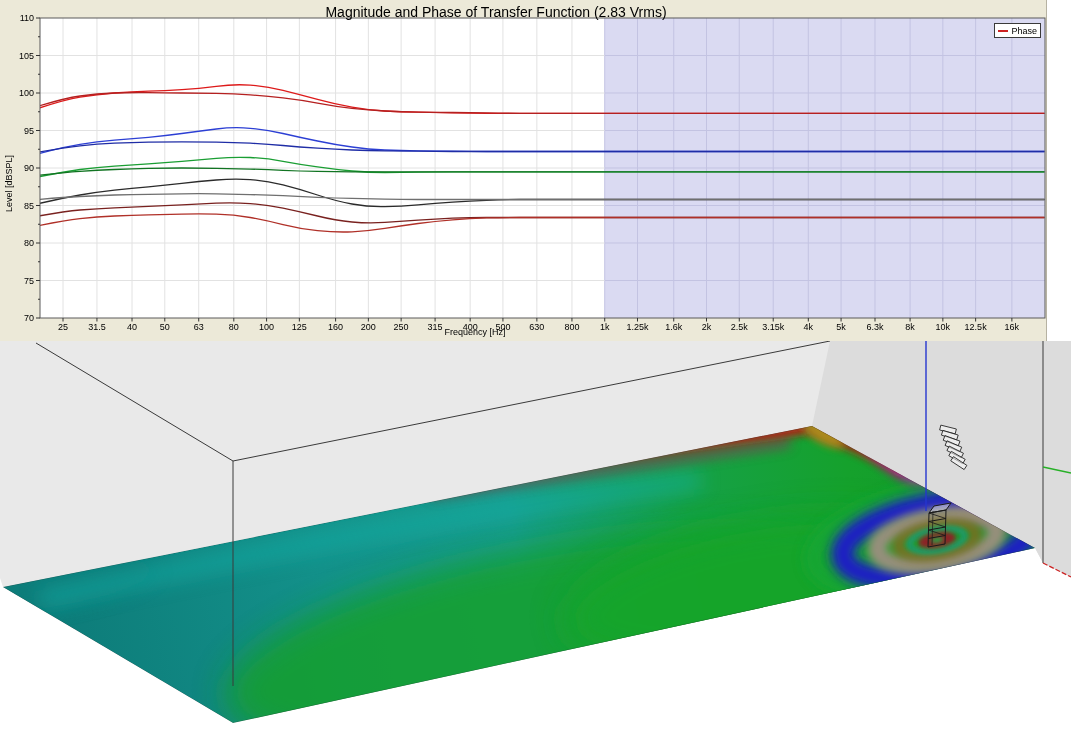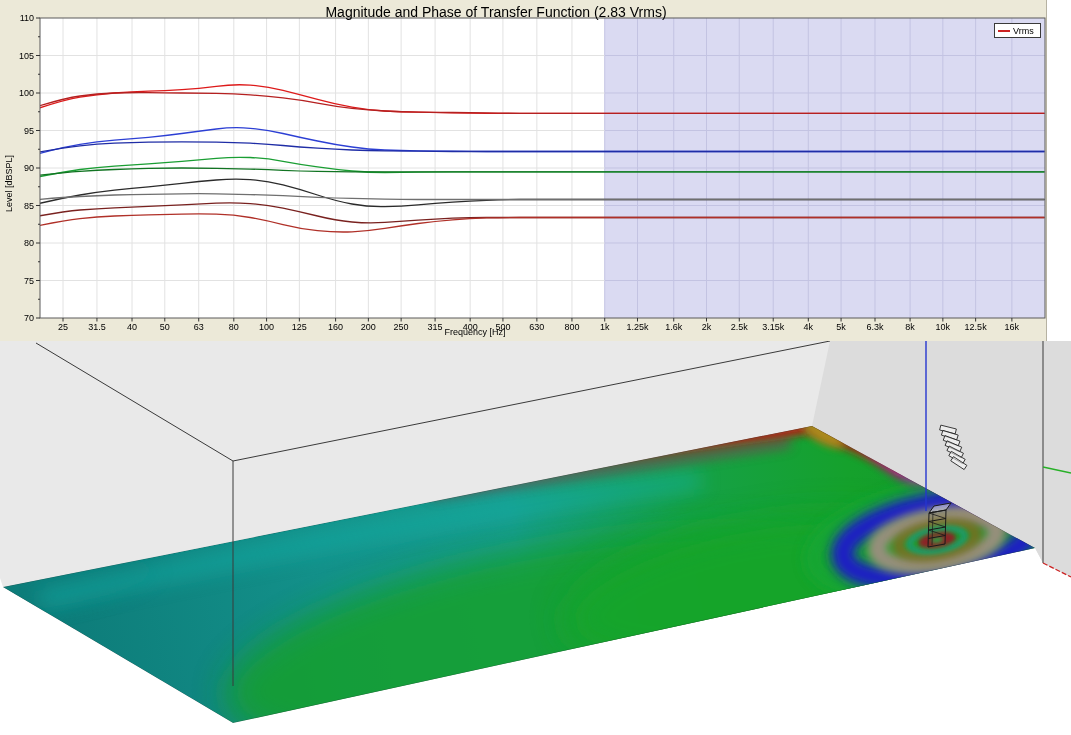--- a/index.html
+++ b/index.html
@@ -269,17 +269,17 @@
         <line x1="38" y1="149.25" x2="40" y2="149.25" stroke="#333" stroke-width="1"></line>
         <line x1="38" y1="111.75" x2="40" y2="111.75" stroke="#333" stroke-width="1"></line>
         <line x1="38" y1="74.25" x2="40" y2="74.25" stroke="#333" stroke-width="1"></line>
         <line x1="38" y1="36.75" x2="40" y2="36.75" stroke="#333" stroke-width="1"></line>
       </svg>
     <div class="chart-title">Magnitude and Phase of Transfer Function (2.83 Vrms)</div>
     <div class="y-axis-label">Level [dBSPL]</div>
     <div class="x-axis-label">Frequency [Hz]</div>
     <div class="legend-box">
       <span class="legend-swatch"></span>
-      <span>Vrms</span>
+      <span>Phase</span>
     </div>
   </div>
 
 </div>
 
 </body></html>

